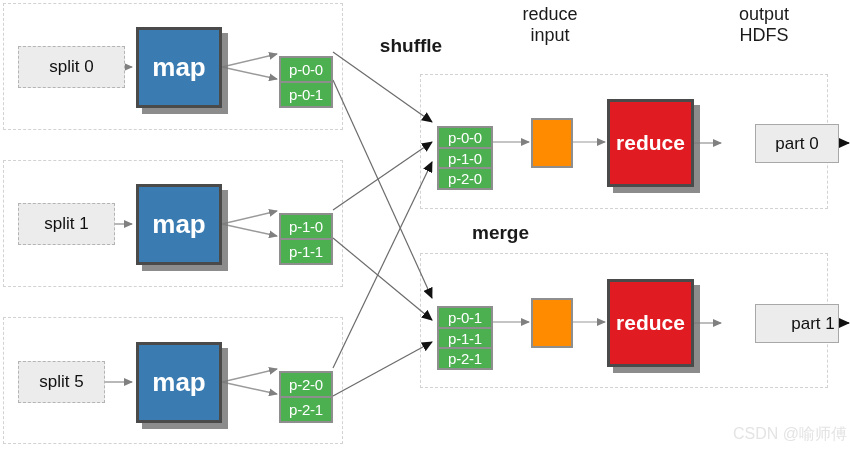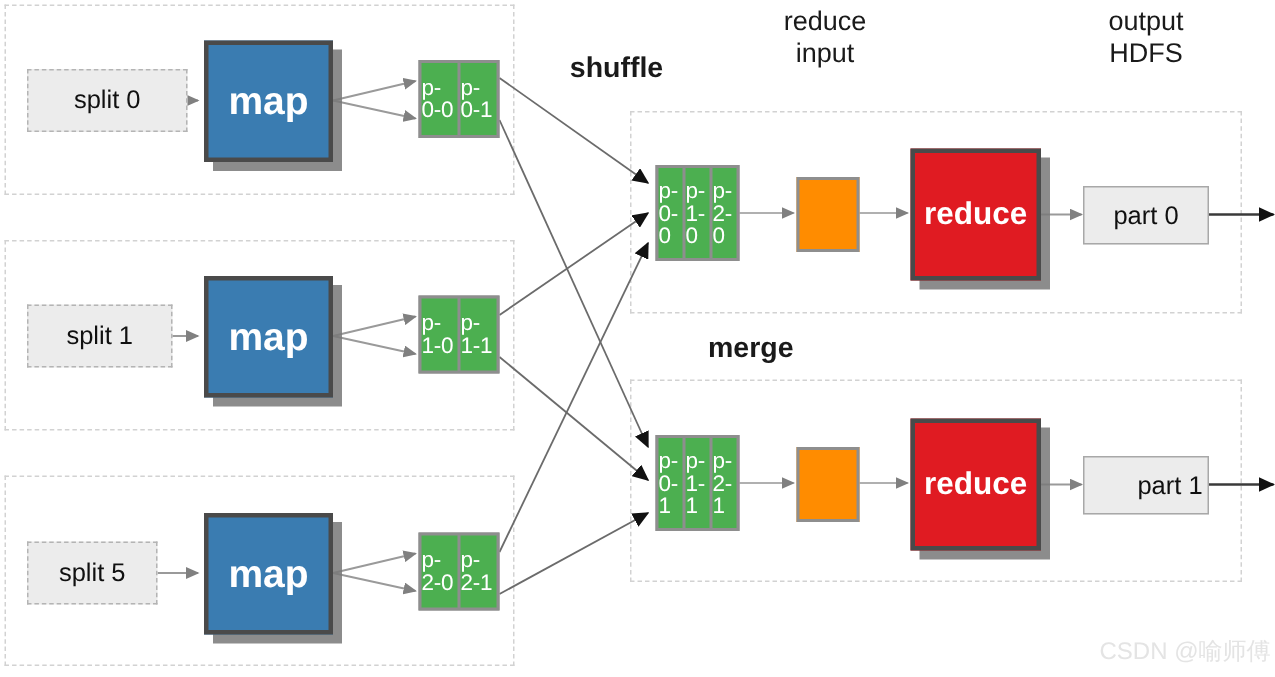--- a/index.html
+++ b/index.html
@@ -68,22 +68,23 @@
     background: #ff8c00;
     border: 2px solid #8e8e8e;
   }
   
   .part-stack {
     position: absolute;
     box-sizing: border-box;
     background: #8e8e8e;
     border: 2px solid #8e8e8e;
     display: flex;
-    flex-direction: row;
+    flex-direction: column;
     gap: 2px;
+    margin-top: 16px;
   }
   .part-cell {
     flex: 1 1 0;
     background: #4caf50;
     display: flex;
     align-items: center;
     justify-content: center;
     color: #ffffff;
     font-size: 15px;
     line-height: 1;
@@ -93,20 +94,21 @@
   .part-out {
     position: absolute;
     box-sizing: border-box;
     background: #ececec;
     border: 1px solid #a8a8a8;
     display: flex;
     align-items: center;
     justify-content: center;
     font-size: 17px;
     color: #101010;
+    margin-left: 33px;
   }
   
   .label {
     position: absolute;
     font-size: 18px;
     color: #1a1a1a;
     text-align: center;
     line-height: 1.15;
     white-space: pre-line;
   }

